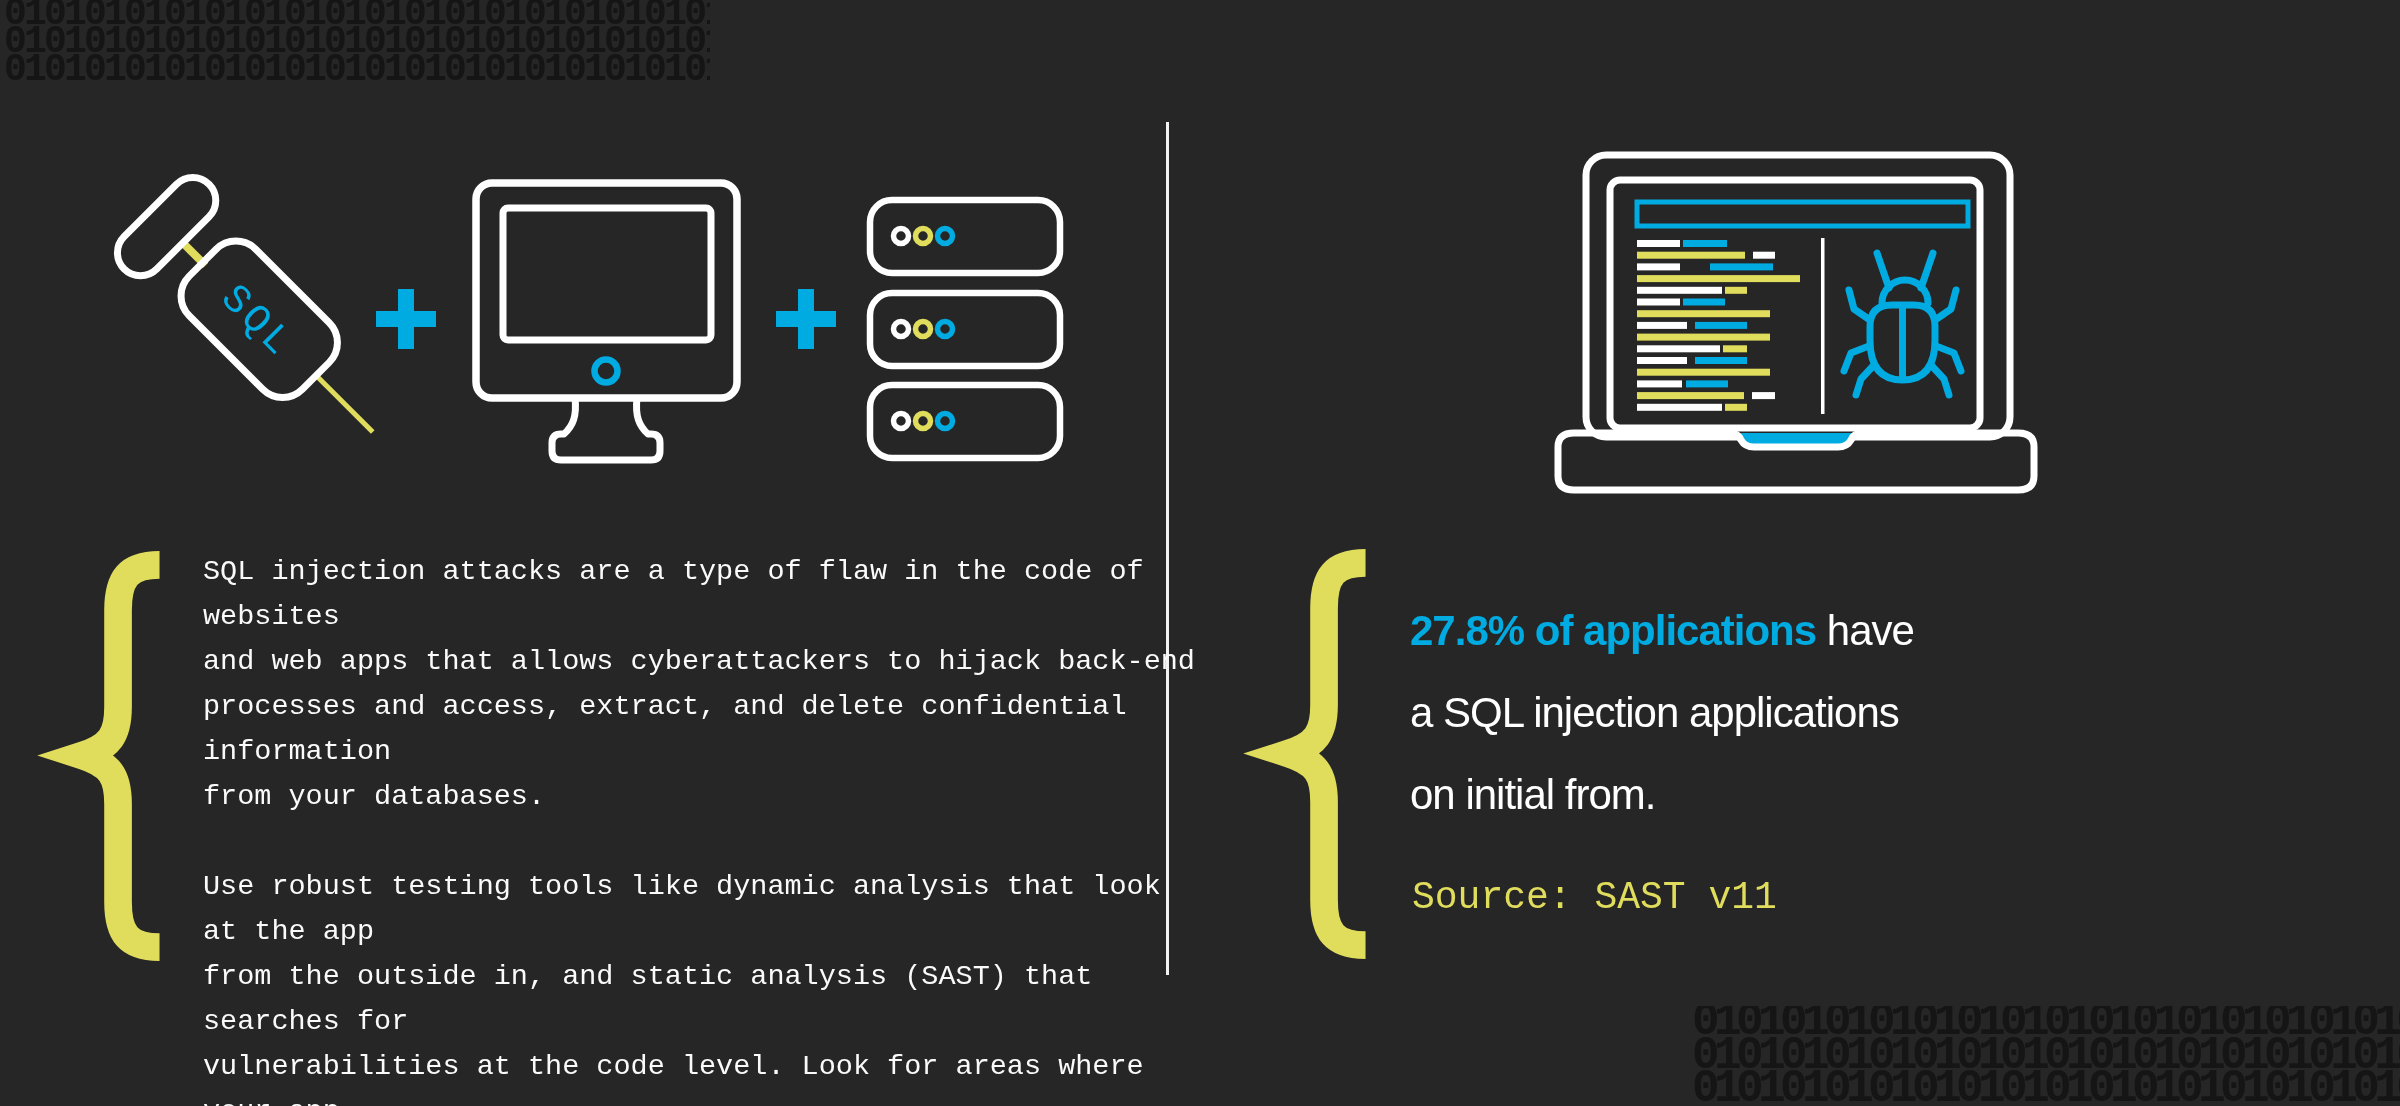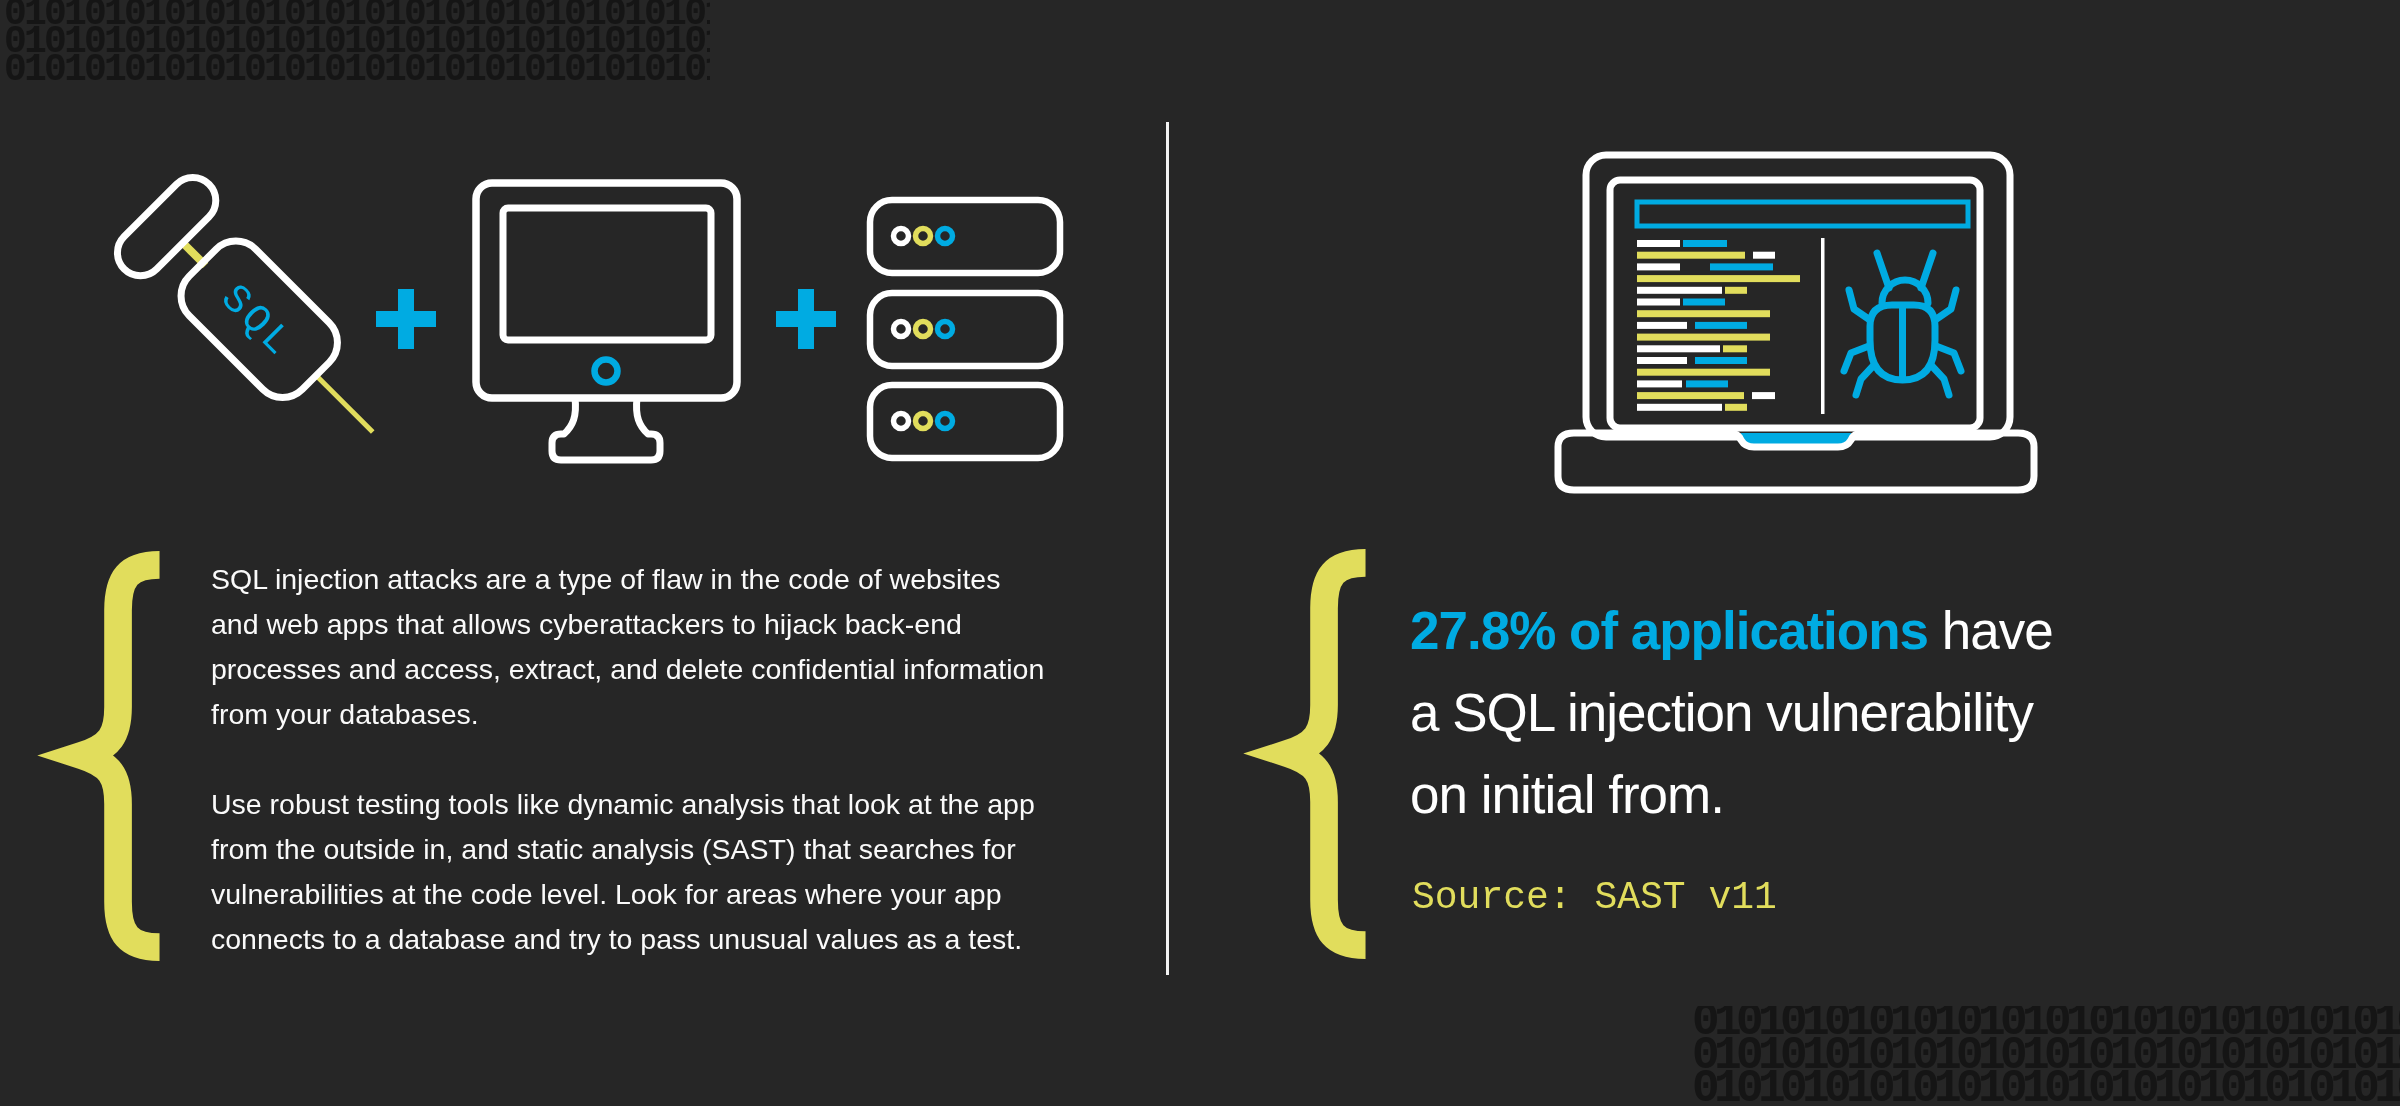--- a/index.html
+++ b/index.html
@@ -12,24 +12,24 @@
   .abs{position:absolute;}
   
   .binary{color:#151515;font-family:"Liberation Mono","DejaVu Sans Mono",monospace;
     font-weight:700;white-space:nowrap;overflow:hidden;}
   .binary-tl{left:4px;top:0px;width:706px;height:86px;font-size:38px;line-height:28px;letter-spacing:-2.8px;}
   .binary-br{left:1692px;top:1006px;width:708px;height:100px;font-size:46px;line-height:33.5px;letter-spacing:-5.6px;}
   
   .divider{left:1166px;top:122px;width:3px;height:853px;background:#f2f2f2;}
   
   .left-copy{left:203px;top:549px;width:1000px;color:#fafafa;font-size:28.5px;line-height:45px;font-weight:400;}
-  .left-copy p{margin:8px;white-space:pre-line;}
+  .left-copy p{margin:0;white-space:pre-line;font-family:Liberation Mono, monospace;}
   .left-copy p + p{margin-top:45px;}
   
-  .headline{left:1410px;top:590px;width:900px;color:#ffffff;font-size:53px;line-height:82px;letter-spacing:-1px;font-weight:400;}
+  .headline{left:1410px;top:590px;width:900px;color:#ffffff;font-size:42px;line-height:82px;letter-spacing:-1px;font-weight:400;}
   .headline .hl{color:#00abe2;font-weight:700;}
   .source{left:1412px;top:876px;color:#e1dd5c;font-family:"Liberation Mono","DejaVu Sans Mono",monospace;
     font-size:38px;line-height:44px;font-weight:400;}
   svg{display:block;overflow:visible;}
   text.syr{font-family:"Liberation Mono","DejaVu Sans Mono",monospace;font-size:40px;letter-spacing:4px;fill:#00abe2;}
 </style>
 </head>
 <body>
 
 <div class="stage">
@@ -158,19 +158,19 @@
 vulnerabilities at the code level. Look for areas where your app
 connects to a database and try to pass unusual values as a test.</p>
   </div>
 
   <svg class="abs" style="left:1274px;top:549px;" width="106" height="410" viewBox="0 0 106 415">
     <path d="M92 14 C60 14 50 28 50 60 L50 158 C50 186 42 198 14 207 C42 216 50 228 50 256 L50 355 C50 387 60 401 92 401" fill="none" stroke="#e1dd5c" stroke-width="28" stroke-linejoin="miter" stroke-miterlimit="6"></path>
   </svg>
 
   <div class="abs headline">
     <div><span class="hl">27.8% of applications</span><span> have</span></div>
-    <div>a SQL injection vulnerability</div>
+    <div>a SQL injection applications</div>
     <div>on initial from.</div>
   </div>
 
   <div class="abs source">Source: SAST v11</div>
 
 </div>
 
 </body></html>

